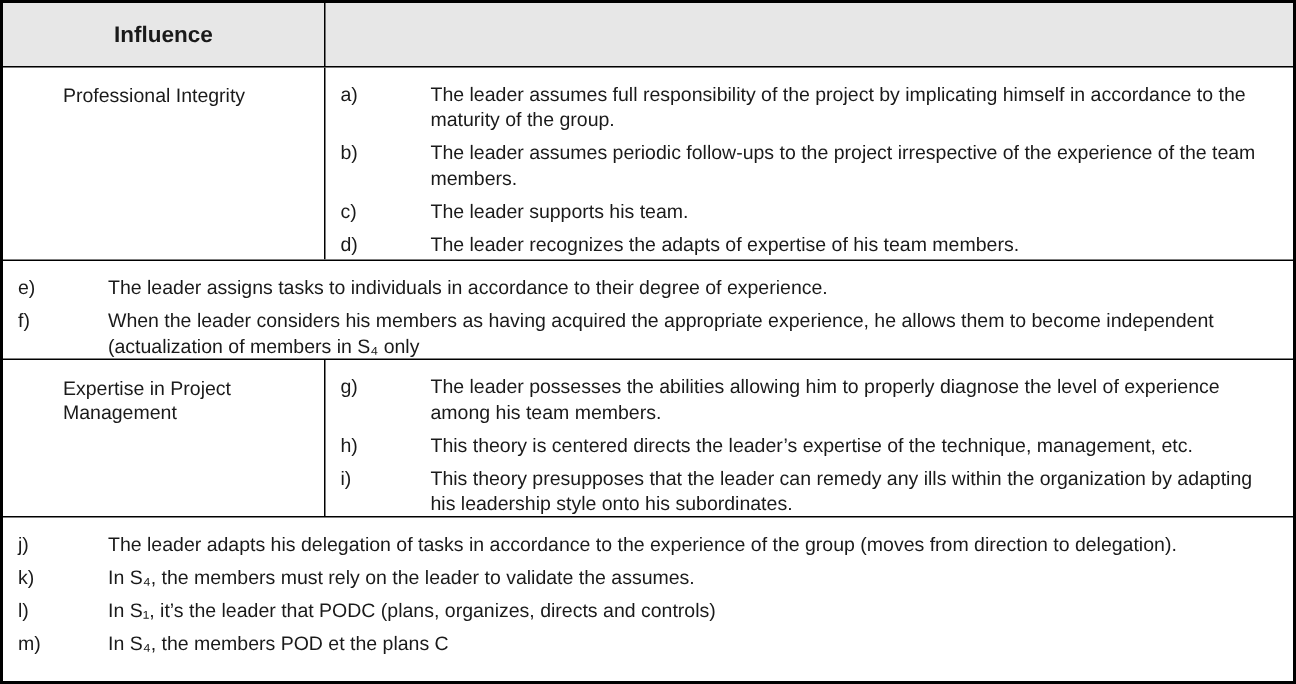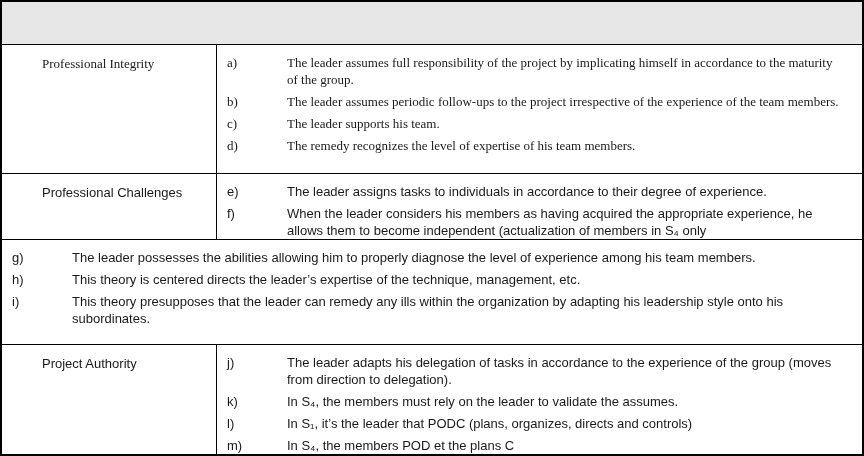--- a/index.html
+++ b/index.html
@@ -41,21 +41,21 @@
     border-right: 1.5px solid var(--border-color, #000);
   }
   .header-cell.right {
     flex: 1 1 auto;
   }
   .row {
     display: flex;
     border-bottom: 1.5px solid var(--border-color, #000);
     overflow: hidden;
   }
-  .row.r1 { flex: 0 0 128px; font-family: Liberation Serif, serif; }
+  .row.r1 { flex: 0 0 128px; }
   .row.r2 { flex: 0 0 65px; }
   .row.r3 { flex: 0 0 104px; }
   .row.r4 { flex: 1 1 auto; border-bottom: none; }
   .influence-cell {
     flex: 0 0 215px;
     box-sizing: border-box;
     border-right: 1.5px solid var(--border-color, #000);
     padding: 11px 8px 0 40px;
     font-size: 13px;
     line-height: 16px;
@@ -79,20 +79,23 @@
     flex: 1 1 auto;
     margin-left: 29px;
   }
 </style>
 </head>
 <body>
 
 <div class="table">
 
   <div class="header-row">
+    <div class="header-cell left">
+      <span>Influence</span>
+    </div>
   </div>
 
   <div class="row r1">
     <div class="influence-cell">
       <span>Professional Integrity</span>
     </div>
     <div class="items-cell">
       <div class="item">
         <span class="item-label">a)</span>
         <span class="item-text">The leader assumes full responsibility of the project by implicating himself in accordance to the maturity of the group.</span>
@@ -100,62 +103,59 @@
       <div class="item">
         <span class="item-label">b)</span>
         <span class="item-text">The leader assumes periodic follow-ups to the project irrespective of the experience of the team members.</span>
       </div>
       <div class="item">
         <span class="item-label">c)</span>
         <span class="item-text">The leader supports his team.</span>
       </div>
       <div class="item">
         <span class="item-label">d)</span>
-        <span class="item-text">The remedy recognizes the level of expertise of his team members.</span>
+        <span class="item-text">The leader recognizes the adapts of expertise of his team members.</span>
       </div>
     </div>
   </div>
 
   <div class="row r2">
-    <div class="influence-cell">
-      <span>Professional Challenges</span>
-    </div>
     <div class="items-cell">
       <div class="item">
         <span class="item-label">e)</span>
         <span class="item-text">The leader assigns tasks to individuals in accordance to their degree of experience.</span>
       </div>
       <div class="item">
         <span class="item-label">f)</span>
         <span class="item-text">When the leader considers his members as having acquired the appropriate experience, he allows them to become independent (actualization of members in S₄ only</span>
       </div>
     </div>
   </div>
 
   <div class="row r3">
+    <div class="influence-cell">
+      <span>Expertise in Project Management</span>
+    </div>
     <div class="items-cell">
       <div class="item">
         <span class="item-label">g)</span>
         <span class="item-text">The leader possesses the abilities allowing him to properly diagnose  the level of experience among his team members.</span>
       </div>
       <div class="item">
         <span class="item-label">h)</span>
         <span class="item-text">This theory is centered directs the leader’s expertise of the technique, management, etc.</span>
       </div>
       <div class="item">
         <span class="item-label">i)</span>
         <span class="item-text">This theory presupposes that the leader can remedy any ills within the organization by adapting his leadership style onto his subordinates.</span>
       </div>
     </div>
   </div>
 
   <div class="row r4">
-    <div class="influence-cell">
-      <span>Project Authority</span>
-    </div>
     <div class="items-cell">
       <div class="item">
         <span class="item-label">j)</span>
         <span class="item-text">The leader adapts his delegation of tasks in accordance to the experience of the group (moves from direction to delegation).</span>
       </div>
       <div class="item">
         <span class="item-label">k)</span>
         <span class="item-text">In S₄, the members must rely on the leader to validate the assumes.</span>
       </div>
       <div class="item">

